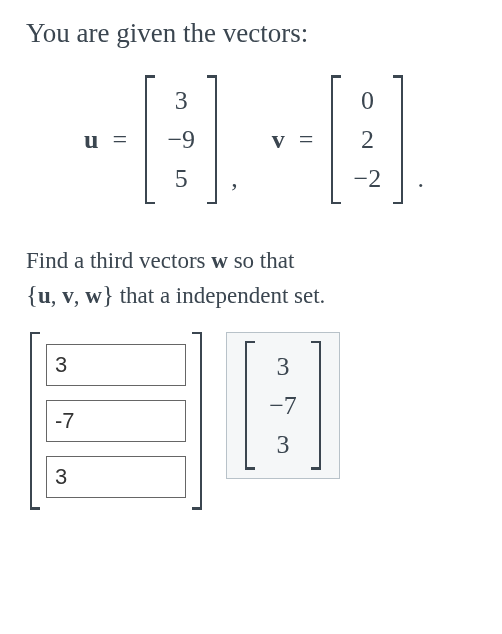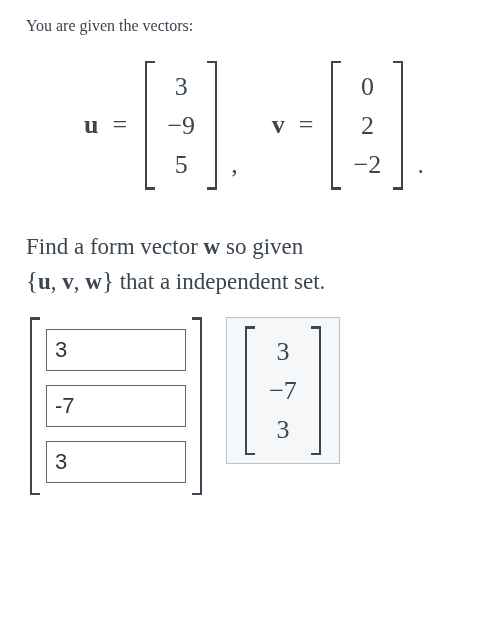--- a/index.html
+++ b/index.html
@@ -9,21 +9,21 @@
     font-family: Georgia, 'Times New Roman', serif;
     background: #fff;
     width: 502px;
     height: 634px;
     color: #3b4650;
   }
   .container {
     padding: 16px 20px 20px 26px;
   }
   .intro {
-    font-size: 16px;
+    font-size: 27px;
     line-height: 1.3;
     margin-bottom: 24px;
   }
   .equation-row {
     display: flex;
     align-items: center;
     justify-content: center;
     gap: 10px;
     font-size: 26px;
     margin-bottom: 40px;
@@ -156,21 +156,21 @@
         <span>−2</span>
       </div>
       <div class="bracket-right">
           <div class="foot"></div>
         </div>
     </div>
     <span class="comma-period">.</span>
   </div>
 
   <div class="question">
-    <span>Find a form vector </span><span class="bold">w</span><span> so given</span><br>
+    <span>Find a third vectors </span><span class="bold">w</span><span> so that</span><br>
     <span class="set-brace">{</span><span class="bold">u</span><span>, </span><span class="bold">v</span><span>, </span><span class="bold">w</span><span class="set-brace">}</span><span> that a independent set.</span>
   </div>
 
   <div class="answer-row">
     <div class="input-bracket">
       <div class="bracket-left">
           <div class="foot"></div>
         </div>
       <div class="input-col">
         <input type="text" value="3" style="">

